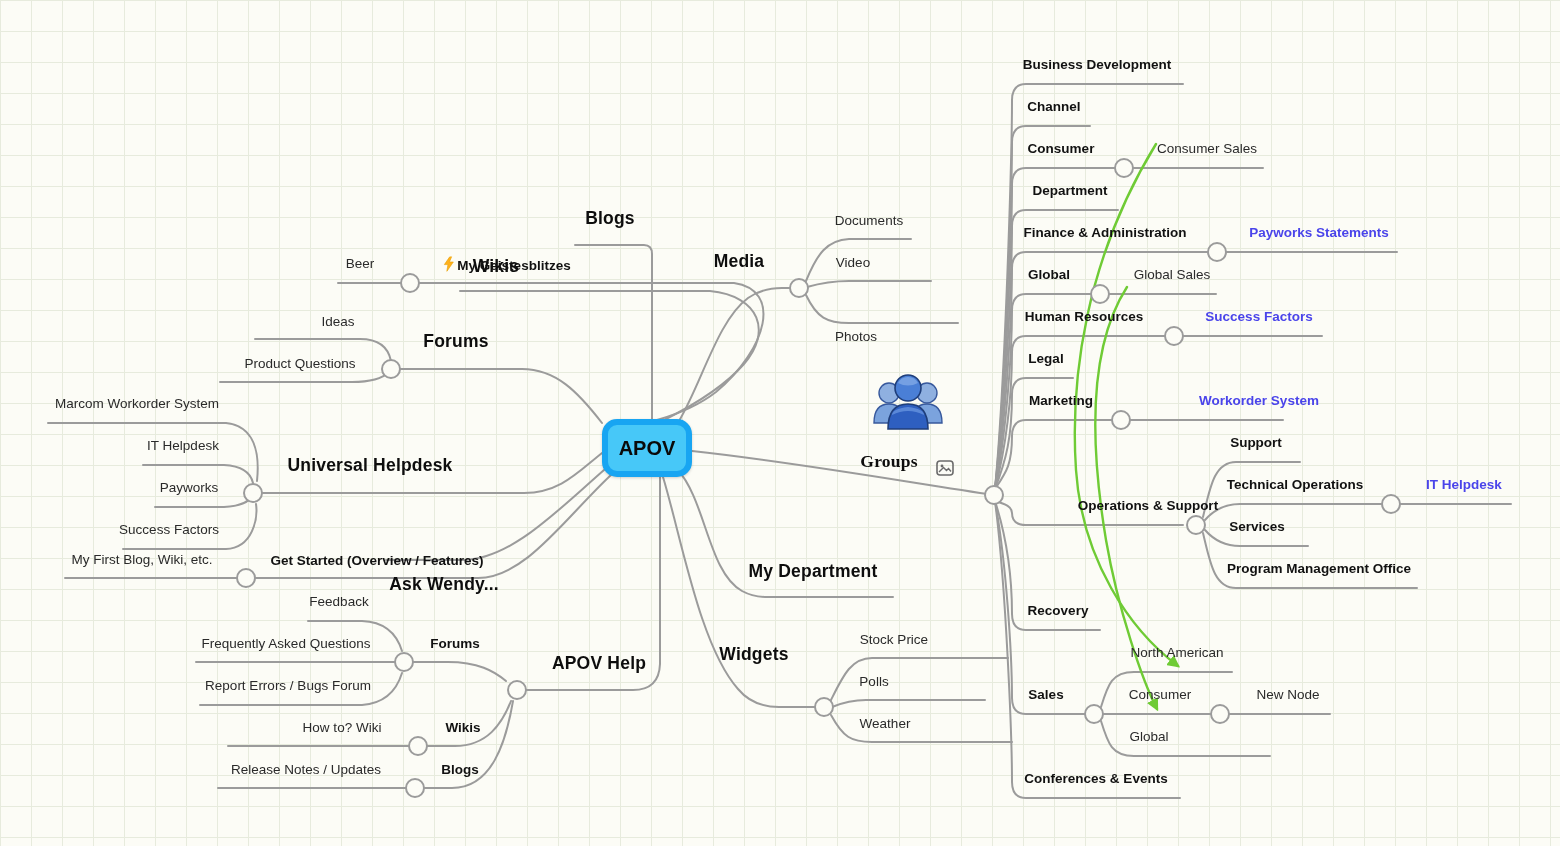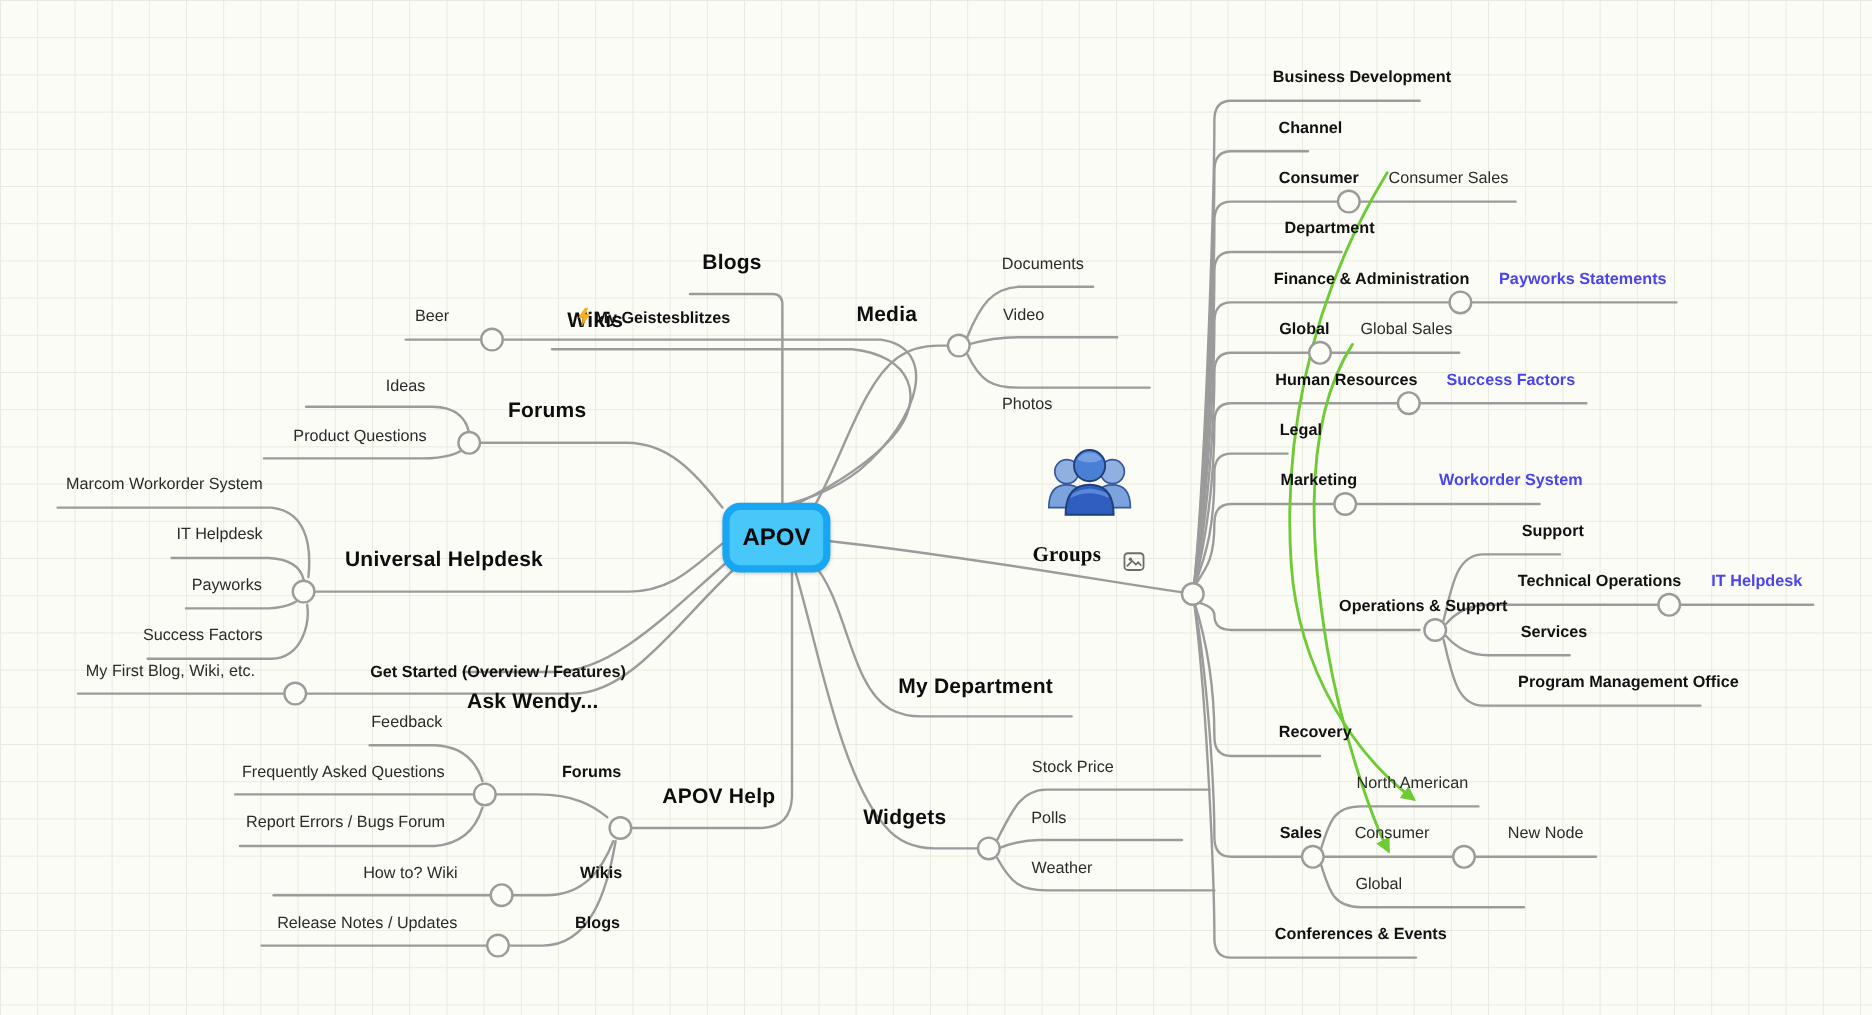--- a/index.html
+++ b/index.html
@@ -9,21 +9,21 @@
     background-image:linear-gradient(to right,#e7ebdd 1px,transparent 1px),
                      linear-gradient(to bottom,#e7ebdd 1px,transparent 1px);
     background-size:31px 31px;}
   svg.edges{position:absolute;left:0;top:0;}
   path.edge{fill:none;stroke:#9b9b9b;stroke-width:2;stroke-linecap:round;}
   path.rel{fill:none;stroke:#6fcb35;stroke-width:2.4;stroke-linecap:round;}
   circle.dot{fill:#fcfcf6;stroke:#9b9b9b;stroke-width:2;}
   #labels{position:absolute;left:0;top:0;width:100%;height:100%;}
   .node{position:absolute;transform:translate(-50%,-50%);white-space:nowrap;color:#222;line-height:1.1;}
   .plain{font-size:13.5px;color:#2a2a2a;}
-  .sub{font-size:13.5px;font-weight:700;color:#111;margin-left:38px;}
+  .sub{font-size:13.5px;font-weight:700;color:#111;}
   .heading{font-size:17.5px;font-weight:700;color:#0d0d0d;letter-spacing:.2px;}
   .link{font-size:13.5px;font-weight:700;color:#4a44ea;}
   .center{width:78px;height:46px;background:#47c8f8;border:6px solid #18a5f2;border-radius:15px;
     display:flex;align-items:center;justify-content:center;font-size:20px;font-weight:700;color:#0a0a0a;
     box-shadow:0 1px 3px rgba(0,0,0,.18);}
   .icon-bolt{display:inline-block;vertical-align:-2px;margin-right:3px;}
   .float-icon{position:absolute;}
 </style>
 </head>
 <body>
@@ -143,21 +143,21 @@
       <div class="node plain" style="left: 342px; top: 728px;">How to? Wiki</div>
       <div class="node sub" style="left: 463px; top: 728px;">Wikis</div>
       <div class="node plain" style="left: 306px; top: 770px;">Release Notes / Updates</div>
       <div class="node sub" style="left: 460px; top: 770px;">Blogs</div>
       <div class="node heading" style="left: 599px; top: 664px;">APOV Help</div>
       <div class="node heading" style="left: 739px; top: 262px;">Media</div>
       <div class="node plain" style="left: 869px; top: 221px;">Documents</div>
       <div class="node plain" style="left: 853px; top: 263px;">Video</div>
       <div class="node plain" style="left: 856px; top: 301px; margin-top: 36px;">Photos</div>
       <div class="node heading" style="left: 813px; top: 572px;">My Department</div>
-      <div class="node heading" style="left: 754px; top: 681px;">Widgets</div>
+      <div class="node heading" style="left: 754px; top: 655px;">Widgets</div>
       <div class="node plain" style="left: 894px; top: 640px;">Stock Price</div>
       <div class="node plain" style="left: 874px; top: 682px;">Polls</div>
       <div class="node plain" style="left: 885px; top: 724px;">Weather</div>
       <div class="node heading" style="left: 889px; top: 462px; font-family: Liberation Serif, serif;">Groups</div>
       <div class="node sub" style="left: 1097px; top: 65px;">Business Development</div>
       <div class="node sub" style="left: 1054px; top: 107px;">Channel</div>
       <div class="node sub" style="left: 1061px; top: 149px;">Consumer</div>
       <div class="node plain" style="left: 1207px; top: 149px;">Consumer Sales</div>
       <div class="node sub" style="left: 1070px; top: 191px;">Department</div>
       <div class="node sub" style="left: 1105px; top: 233px;">Finance &amp; Administration</div>

